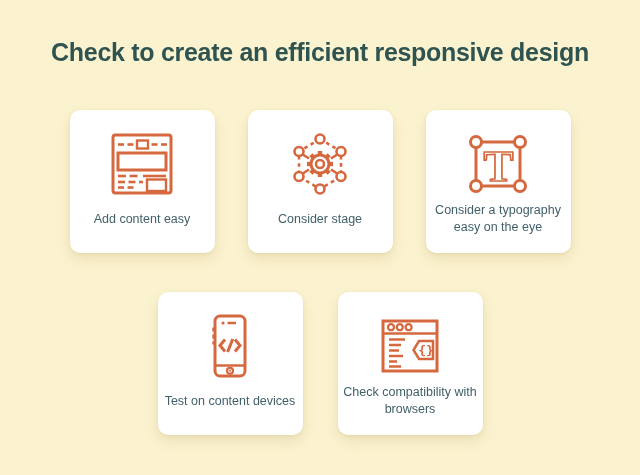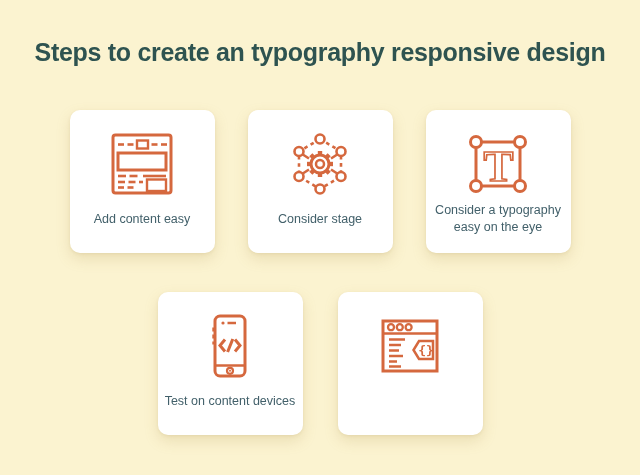--- a/index.html
+++ b/index.html
@@ -44,21 +44,21 @@
     font-size:12.5px;line-height:17px;
     color:#42606a;text-align:center;
   }
   .stroke{fill:none;stroke:#d5683e;}
 </style>
 </head>
 <body>
 
 <div class="stage">
 
-  <div class="title">Steps to create an typography responsive design</div>
+  <div class="title">Check to create an efficient responsive design</div>
 
   <div class="row row1">
 
     <div class="card">
       <div class="icon-wrap">
         <svg width="64" height="64" viewBox="0 0 64 64">
           <rect class="stroke" x="3" y="3" width="58" height="58" rx="2.5" stroke-width="3"></rect>
           <g stroke="#d5683e" stroke-width="2.6" fill="none">
             <line x1="8" y1="12.5" x2="14" y2="12.5"></line>
             <line x1="17.5" y1="12.5" x2="23.5" y2="12.5"></line>
@@ -185,16 +185,19 @@
             <line x1="11" y1="31" x2="23" y2="31"></line>
             <line x1="11" y1="36.5" x2="21" y2="36.5"></line>
             <line x1="11" y1="42" x2="25" y2="42"></line>
             <line x1="11" y1="47.5" x2="19" y2="47.5"></line>
             <line x1="11" y1="52.5" x2="23" y2="52.5"></line>
           </g>
           <polygon class="stroke" stroke-width="2.5" points="41,27 55,27 55,45 41,45 35.5,36"></polygon>
           <text x="48" y="40.8" text-anchor="middle" font-family="DejaVu Sans Mono, monospace" font-size="13" font-weight="bold" fill="#d5683e">{}</text>
         </svg>
       </div>
+      <div class="label-wrap">
+        <span class="card-label">Check compatibility with browsers</span>
+      </div>
     </div>
 
   </div>
 </div>
 
 </body></html>

